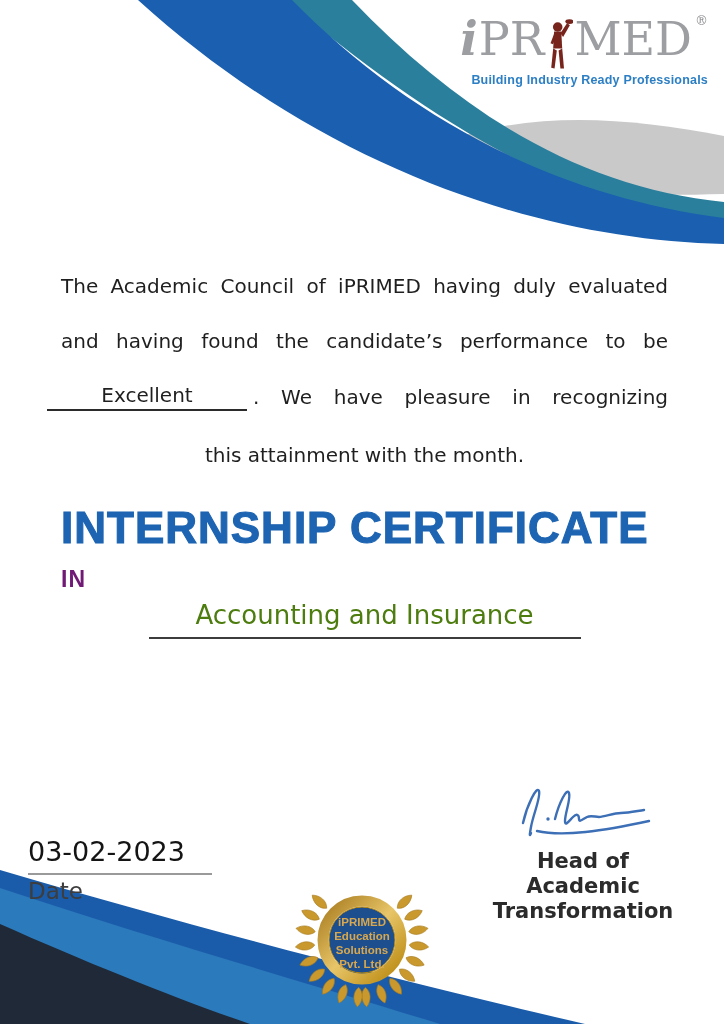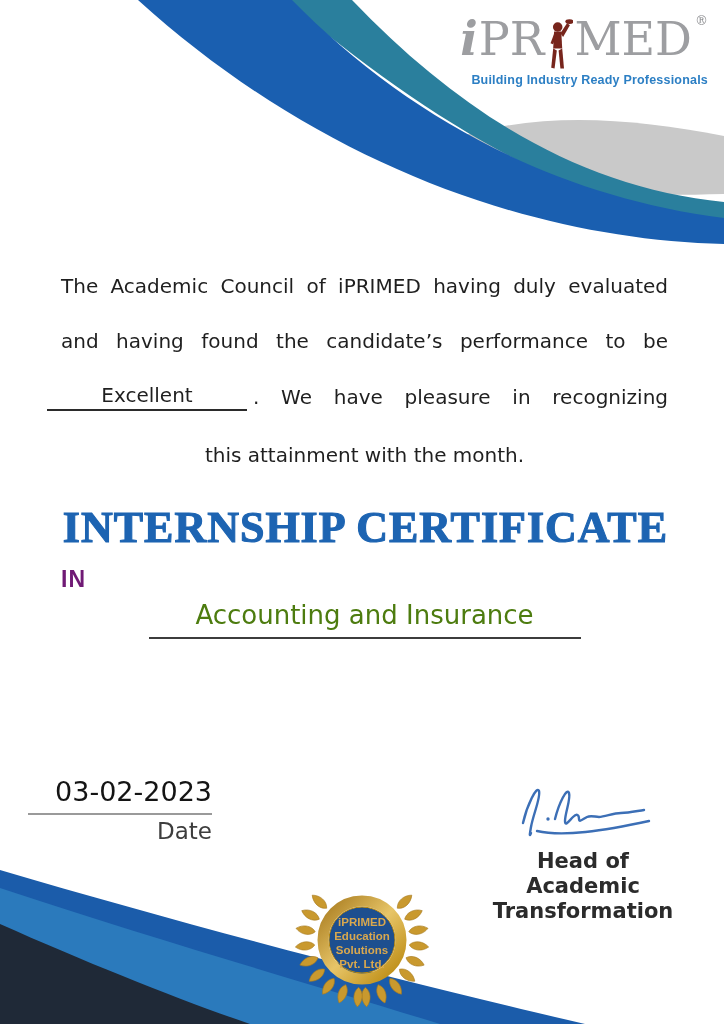--- a/index.html
+++ b/index.html
@@ -29,31 +29,31 @@
   .slot{border-bottom:2px solid #2b2b2b;text-align:center;white-space:nowrap;}
   .name-slot{flex:0 0 250px;margin-left:-13px;}
   .mid-text{flex:1;text-align:center;white-space:nowrap;padding-bottom:1px;}
   .duration-slot{flex:0 0 185px;}
   .perf-slot{flex:0 0 200px;margin-left:-14px;}
   .rest-text{flex:1;text-align:justify;text-align-last:justify;padding-left:6px;}
   .m20{margin-top:20px;} .m34{margin-top:34px;} .m27{margin-top:27px;}
   .m26{margin-top:26px;} .m30{margin-top:30px;}
   .centered{text-align:center;text-align-last:center;}
   
-  .award-title{margin-top:36px;text-align:right;
-    font-family:Liberation Serif, serif;font-size:44px;line-height:46px;
+  .award-title{margin-top:36px;text-align:left;
+    font-family:Liberation Sans, sans-serif;font-size:44px;line-height:46px;
     font-weight:700;color:#1d64b2;letter-spacing:1px;
     -webkit-text-stroke:1.1px #1d64b2;white-space:nowrap;}
   .in-label{margin-top:14px;font-family:"Liberation Sans",sans-serif;
     font-size:23px;font-weight:700;color:#701a75;letter-spacing:1px;}
   .field-wrap{margin-top:6px;text-align:center;}
   .field{display:inline-block;width:432px;font-size:26px;line-height:32px;
     border-bottom:2px solid #3c3c3c;padding-bottom:6px;color:#4d7c0f;}
   
-  .date-block{position:absolute;left:28px;top:776px;width:184px;text-align:right;}
+  .date-block{position:absolute;left:28px;top:836px;width:184px;text-align:left;}
   .date-value{font-size:27px;color:#141414;padding-bottom:6px;border-bottom:2px solid #9a9a9a;}
   .date-label{margin-top:3px;font-size:23px;color:#3d3d3d;}
   .sign-block{position:absolute;right:26px;top:775px;width:230px;text-align:center;}
   .sign-svg{width:160px;height:70px;}
   .signatory{font-size:21px;line-height:25px;color:#2b2b2b;font-weight:bold;}
   .seal{position:absolute;left:287px;top:868px;width:150px;height:150px;}
 </style>
 </head>
 <body>
 

